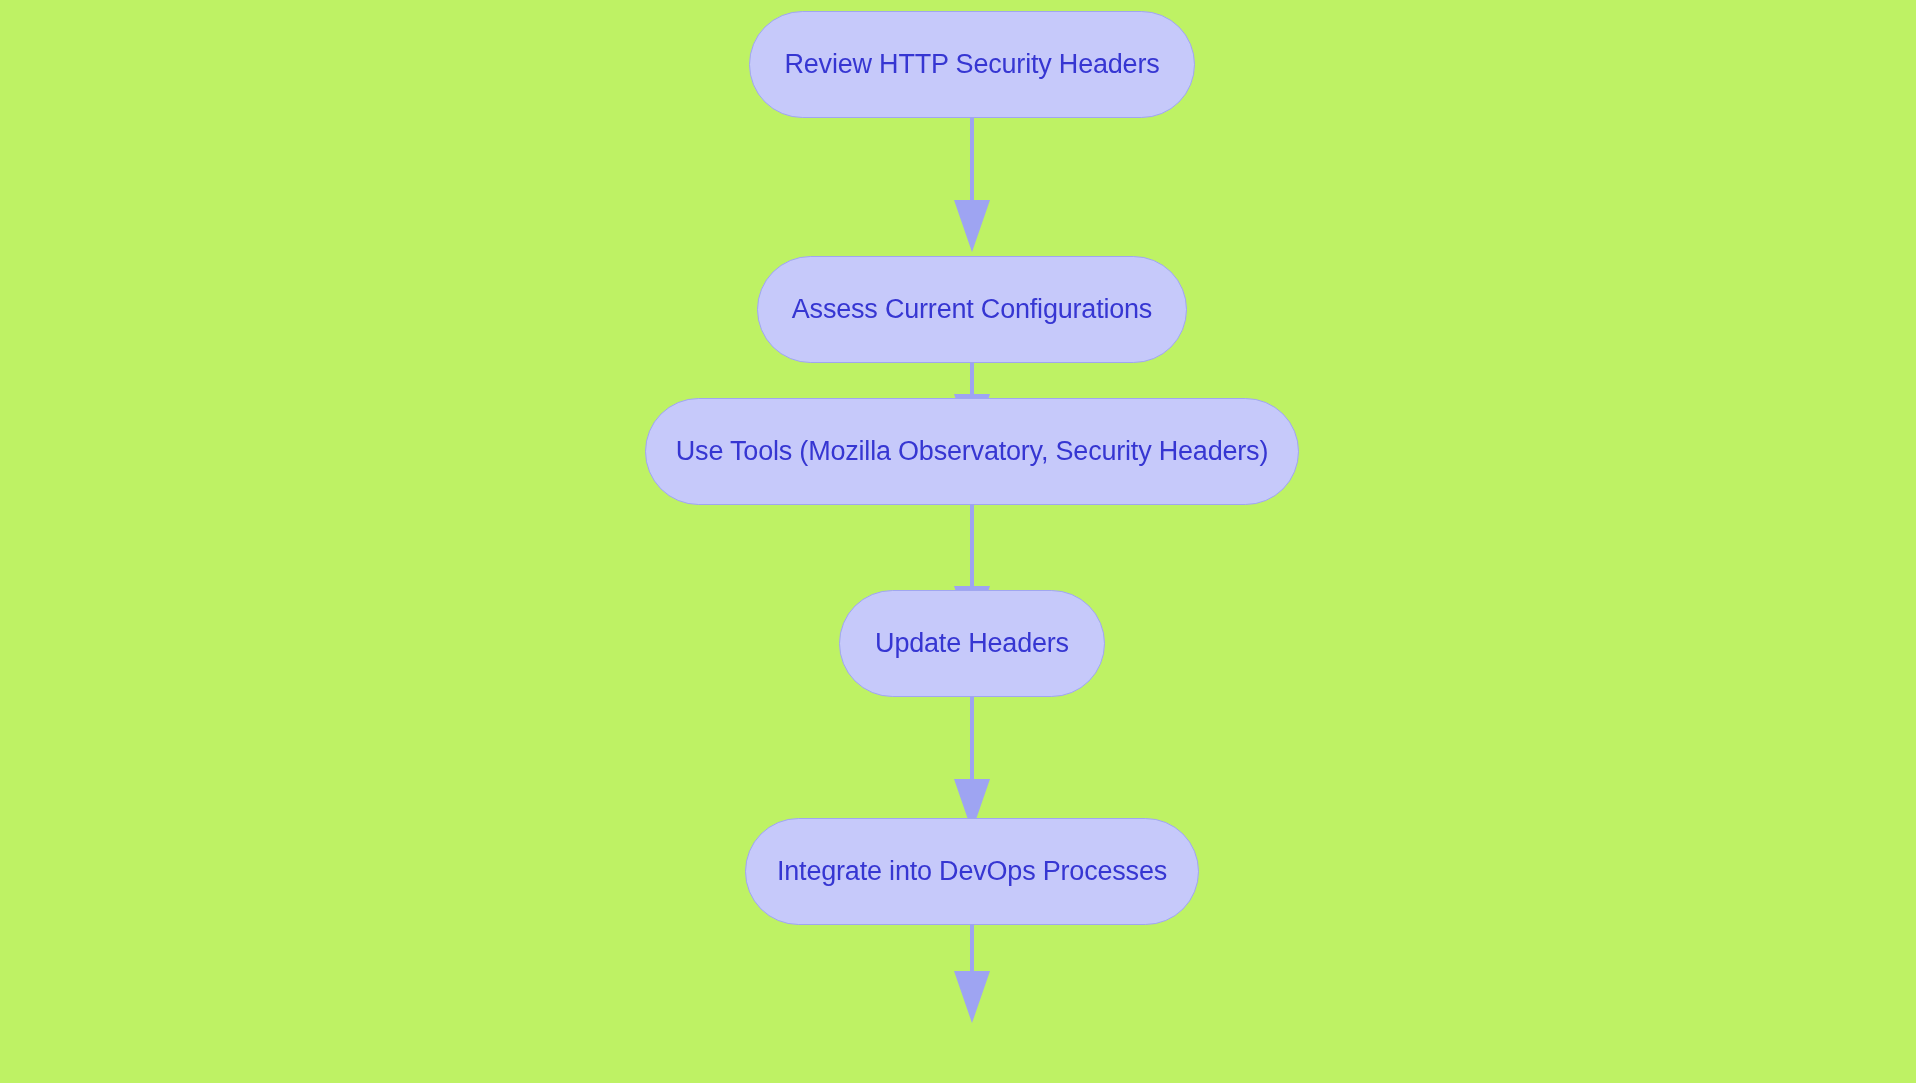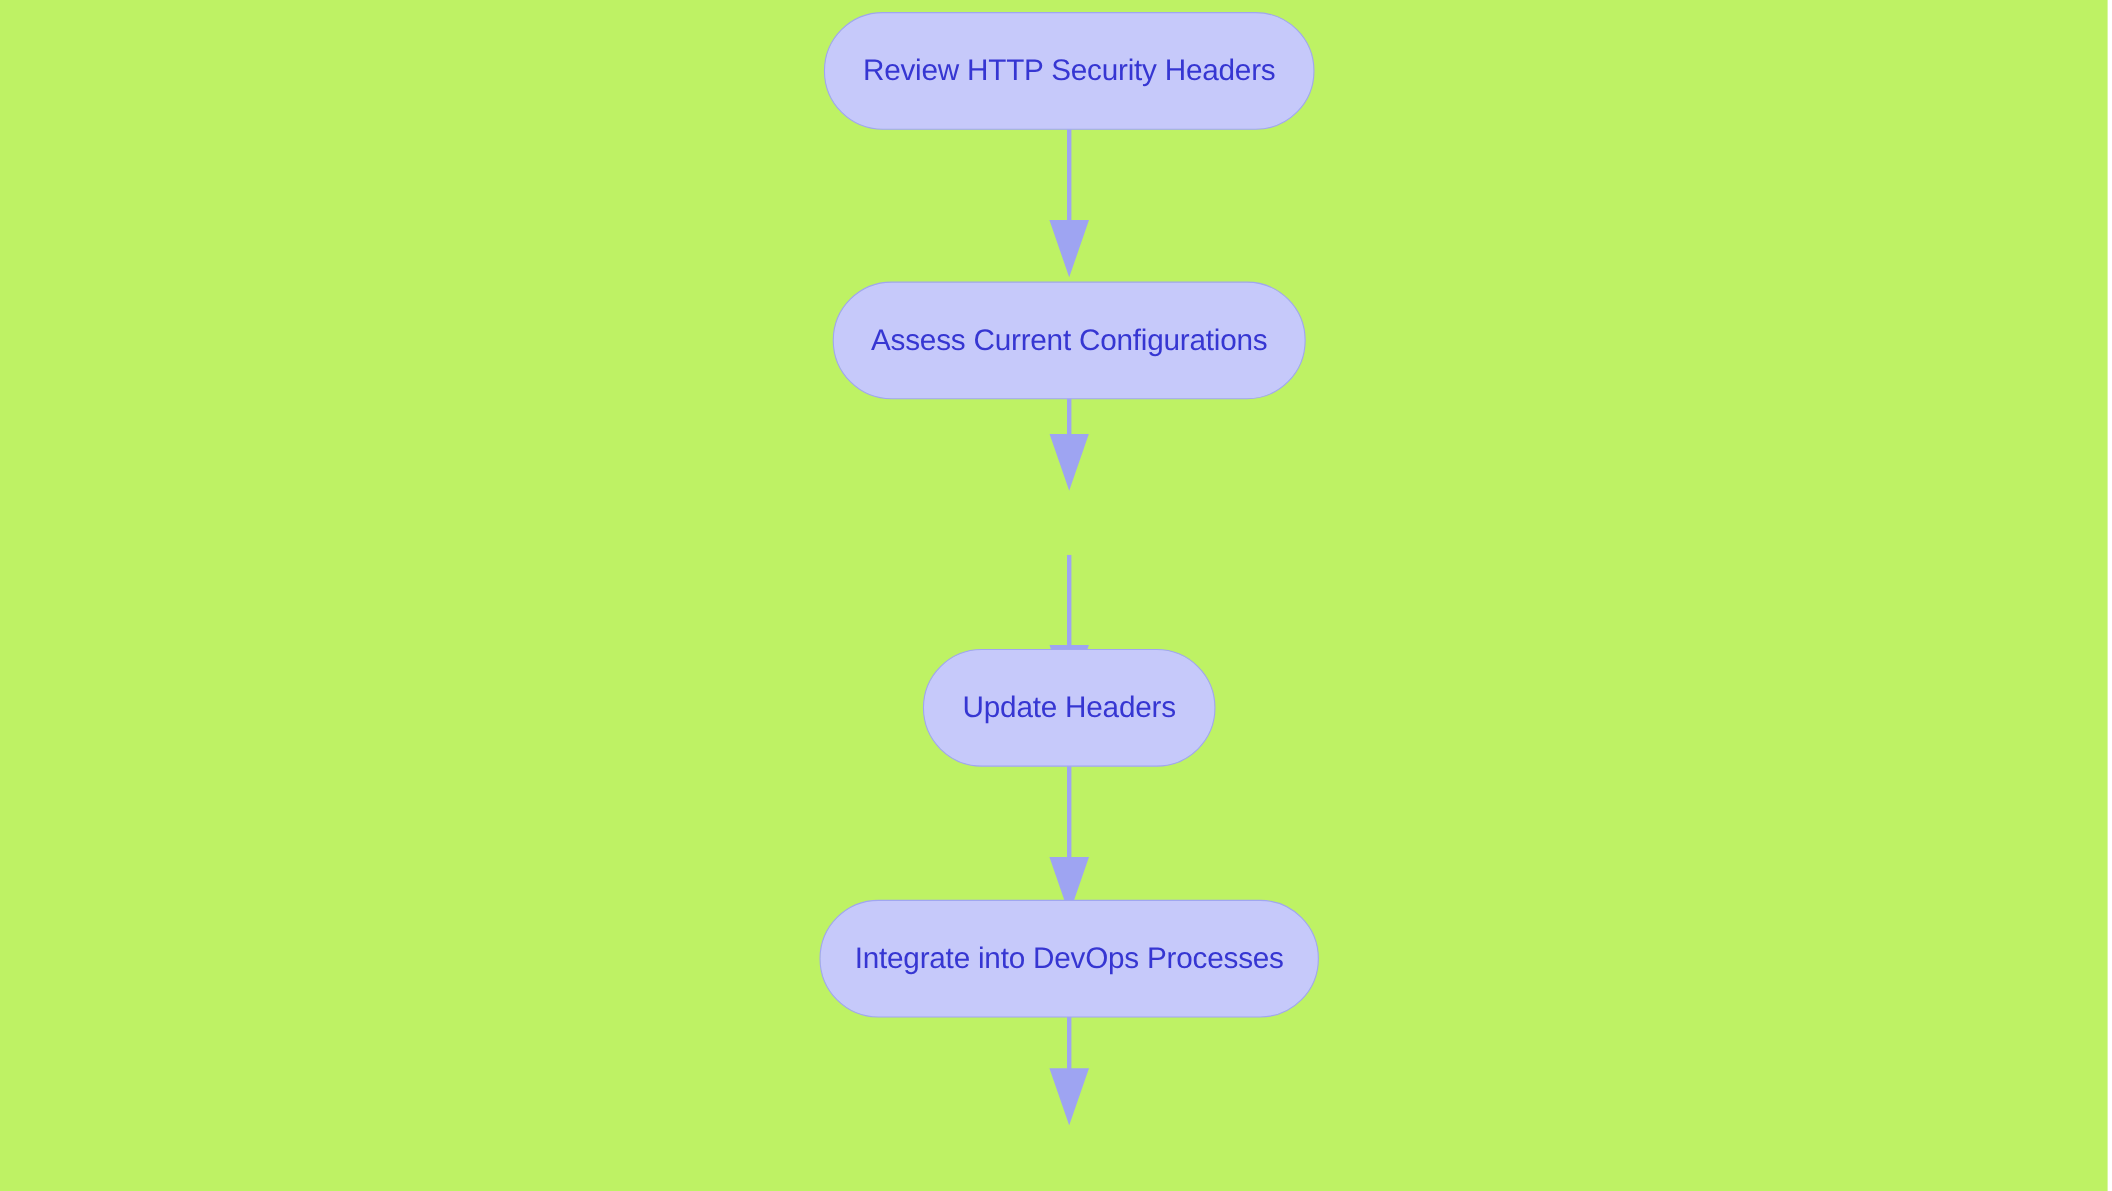--- a/index.html
+++ b/index.html
@@ -87,20 +87,23 @@
       </g>
   </svg>
 
   <div id="node-layer">
       <div class="flow-node" style="left: 972px; top: 10.5px; width: 446px;">
         <span class="flow-node-label">Review HTTP Security Headers</span>
       </div>
       <div class="flow-node" style="left: 972px; top: 220px; width: 430px; margin-top: 36px;">
         <span class="flow-node-label">Assess Current Configurations</span>
       </div>
+      <div class="flow-node" style="left: 972px; top: 397.5px; width: 654px;">
+        <span class="flow-node-label">Use Tools (Mozilla Observatory, Security Headers)</span>
+      </div>
       <div class="flow-node" style="left: 972px; top: 589.5px; width: 266px;">
         <span class="flow-node-label">Update Headers</span>
       </div>
       <div class="flow-node" style="left: 972px; top: 818px; width: 454px;">
         <span class="flow-node-label">Integrate into DevOps Processes</span>
       </div>
     </div>
 
 </div>
 

